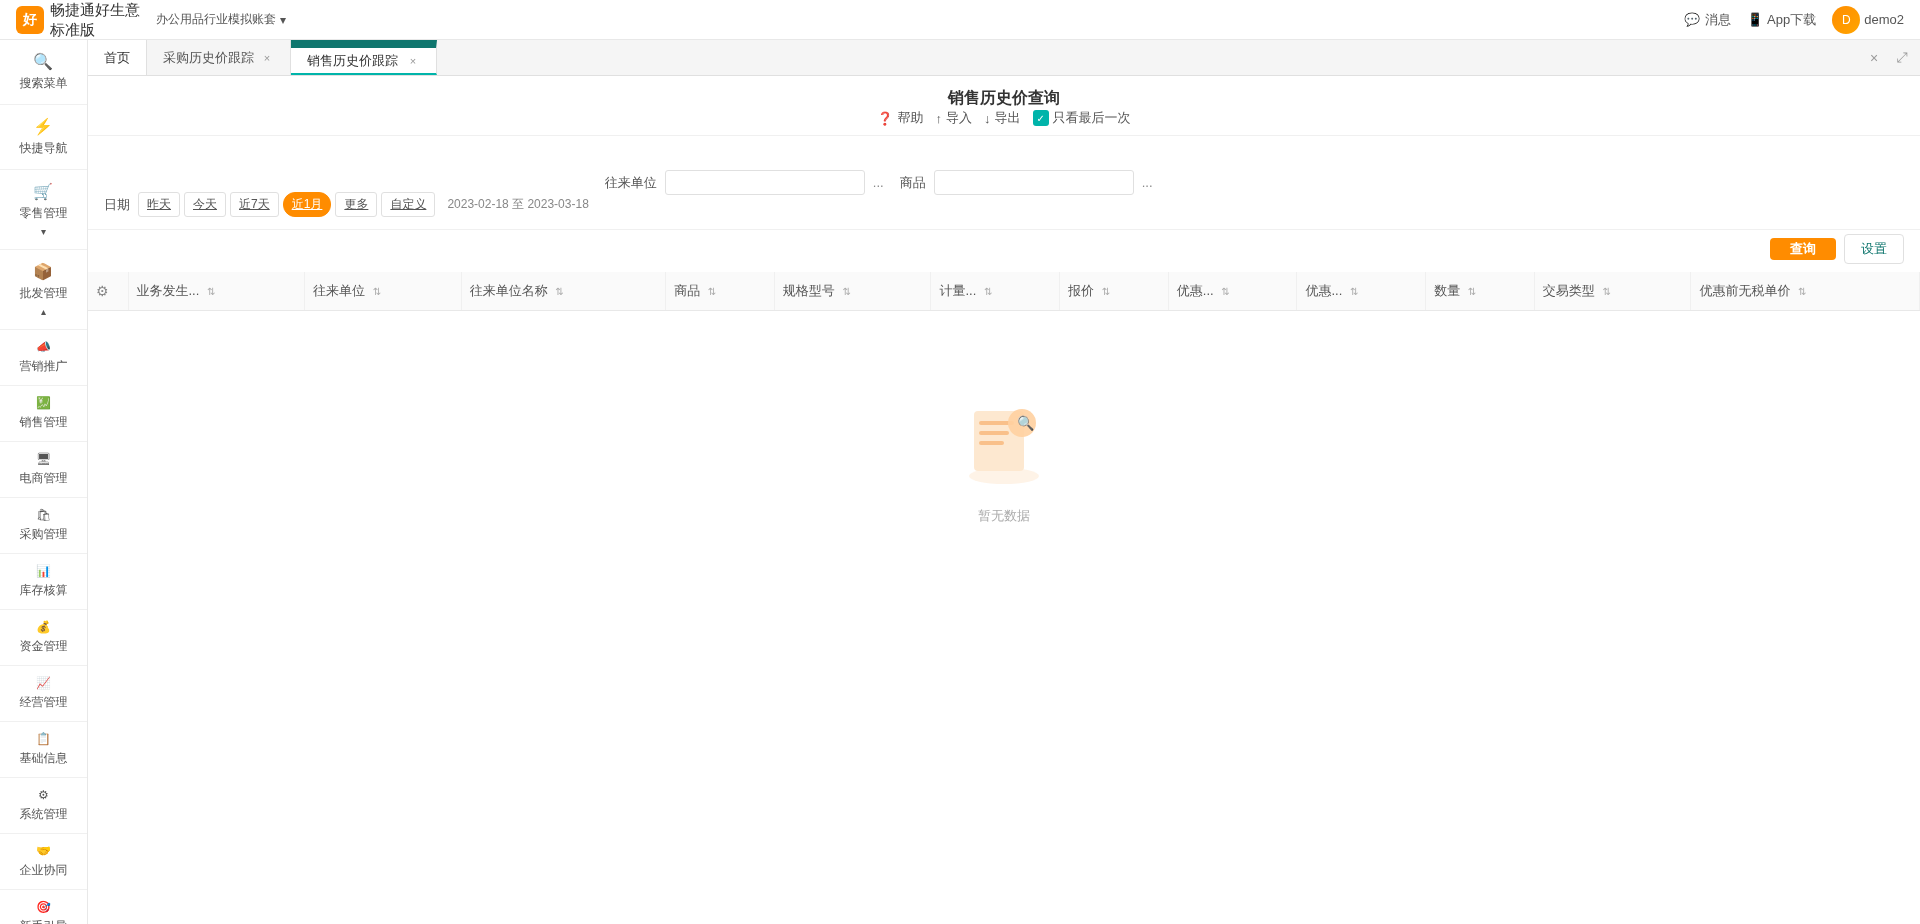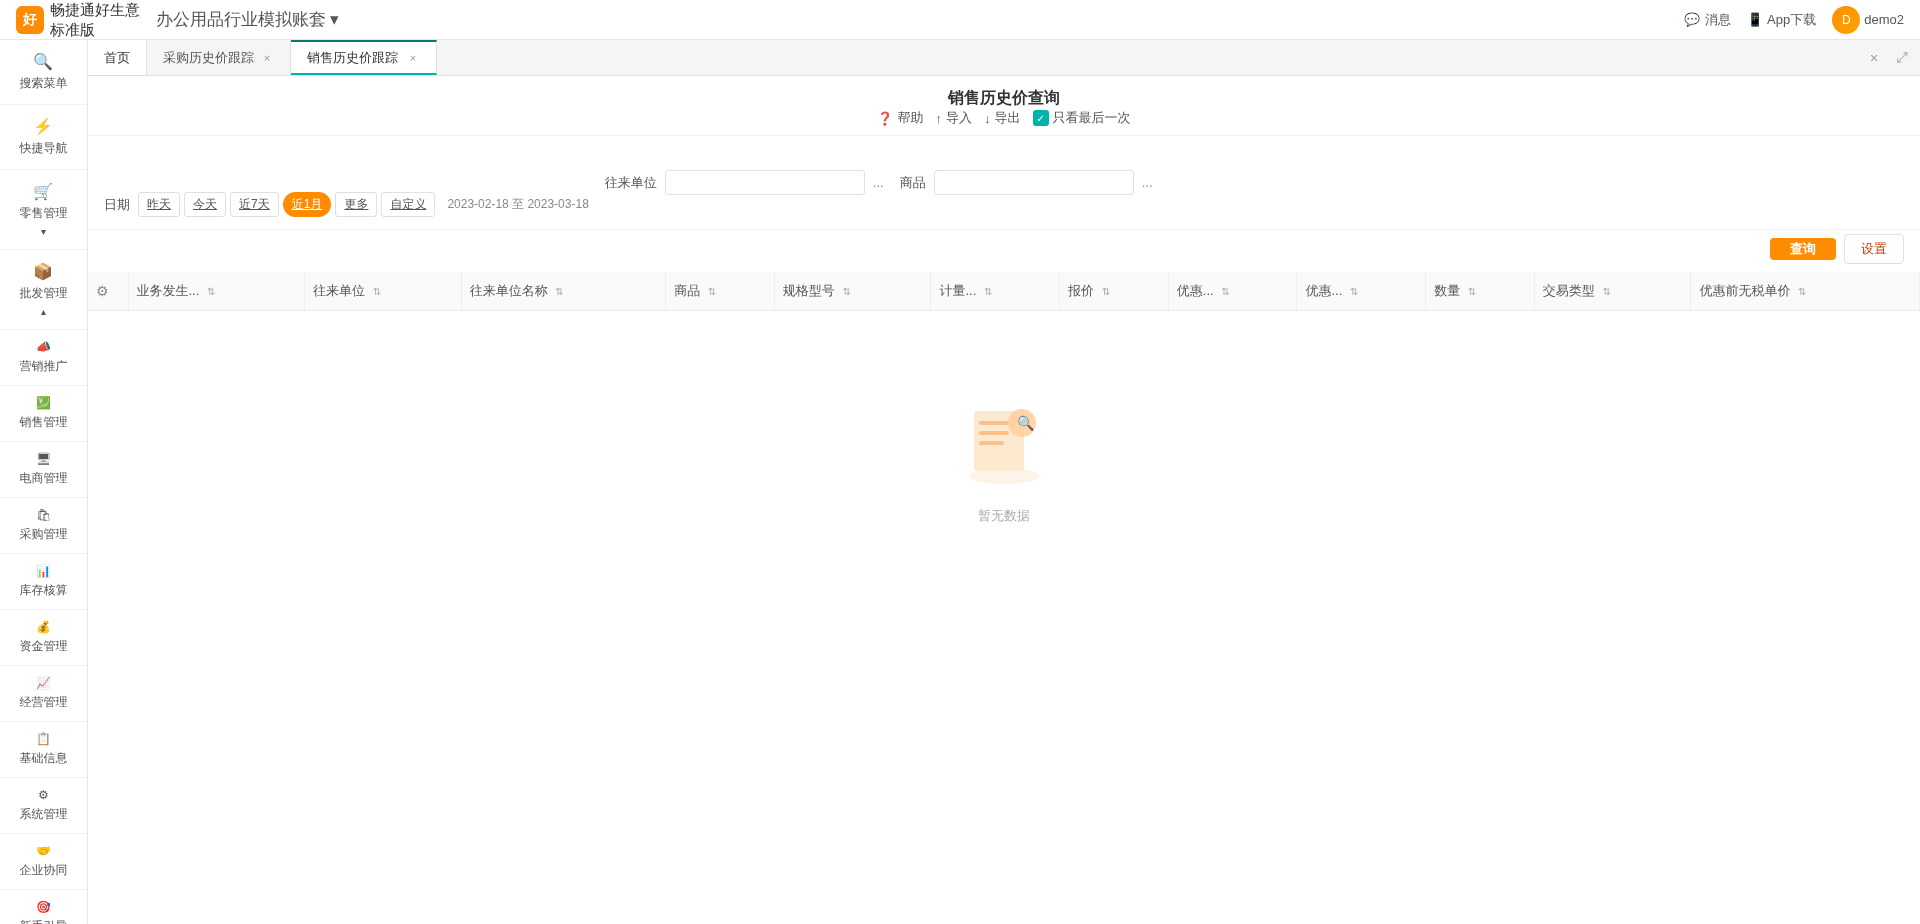--- a/index.html
+++ b/index.html
@@ -41,21 +41,21 @@
     .logo-text {
       font-size: 15px;
       color: #333;
       line-height: 1.3;
     }
     .app-selector {
       display: flex;
       align-items: center;
       gap: 4px;
       color: #555;
-      font-size: 17px;
+      font-size: 12px;
       cursor: pointer;
       padding: 4px 8px;
       border-radius: 4px;
     }
     .top-bar-right {
       display: flex;
       align-items: center;
       gap: 16px;
       color: #555;
       font-size: 13px;
@@ -324,21 +324,21 @@
       color: #fff;
       border: none;
       padding: 2px 20px;
       border-radius: 4px;
       cursor: pointer;
       font-size: 13px;
       font-weight: bold;
     }
     .btn-settings {
       background: #fff;
-      color: #c2410c;
+      color: #0f766e;
       border: 1px solid #e0e0e0;
       padding: 5px 16px;
       border-radius: 4px;
       cursor: pointer;
       font-size: 13px;
       text-align: right;
     }
 
     
     .table-container {
@@ -503,21 +503,21 @@
   <div class="content-area">
 
     <div class="tab-bar">
       <div class="tab tab-home">
         <span>首页</span>
       </div>
       <div class="tab">
         <span>采购历史价跟踪</span>
         <span class="tab-close">×</span>
       </div>
-      <div class="tab active" style="border-top: 2px solid #0f766e; background:#fff;gap:8px;">
+      <div class="tab active" style="border-top: 8px solid #0f766e; background:#fff;gap:8px;">
         <span>销售历史价跟踪</span>
         <span class="tab-close">×</span>
       </div>
       <div class="tab-bar-actions">
         <div class="tab-bar-action">×</div>
         <div class="tab-bar-action">⤢</div>
       </div>
     </div>
 
     <div class="page-content">

